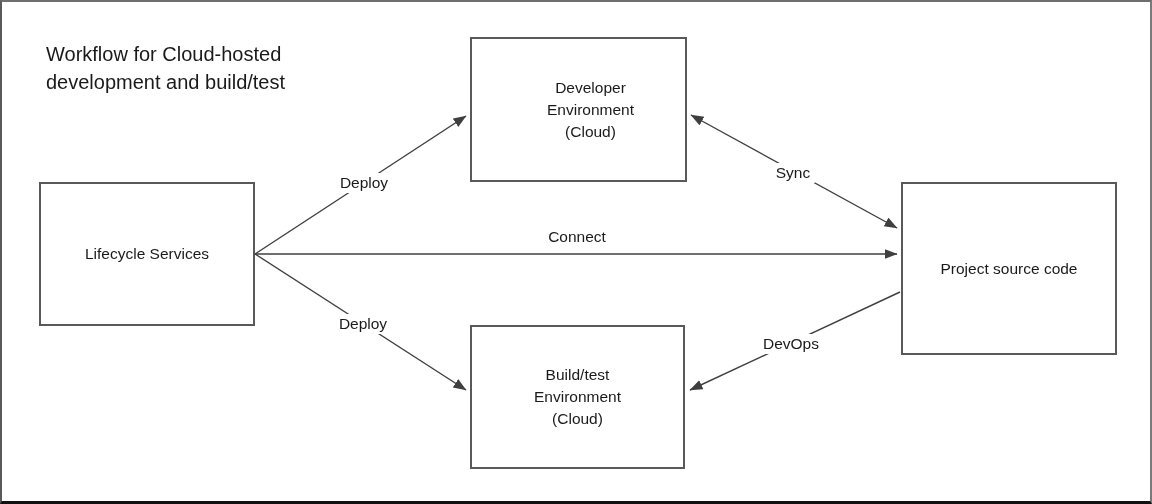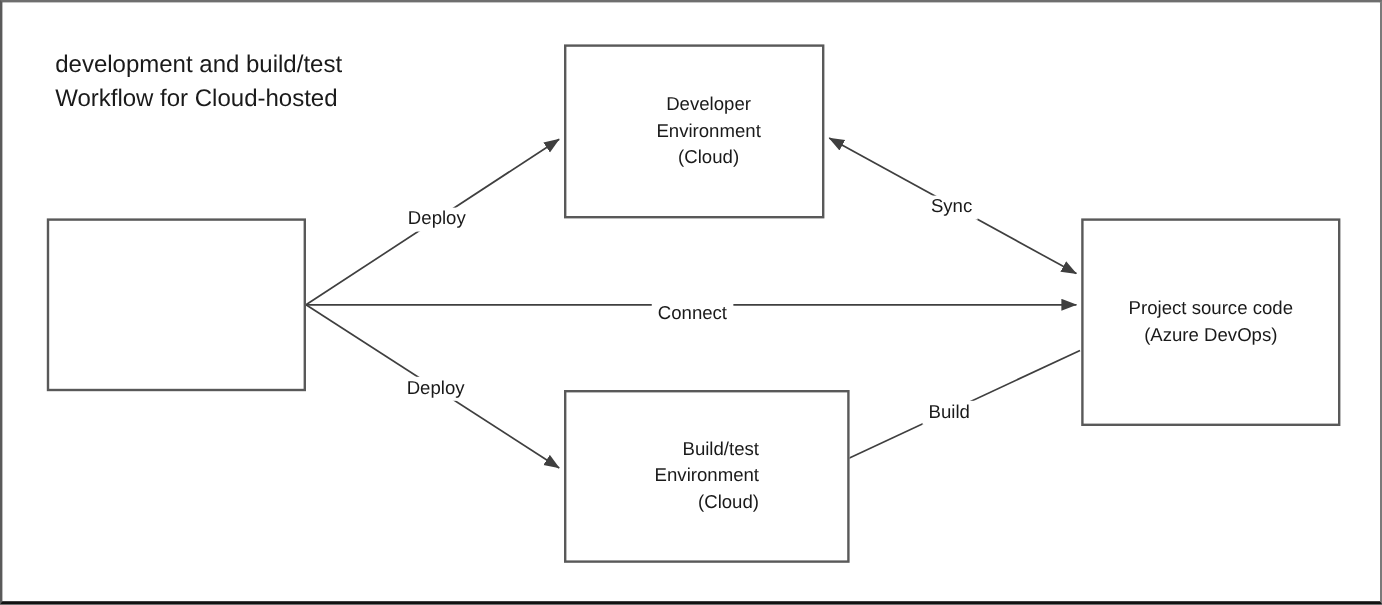--- a/index.html
+++ b/index.html
@@ -42,33 +42,33 @@
     background: #ffffff;
     display: flex;
     align-items: center;
     justify-content: center;
     text-align: center;
     font-size: 15.5px;
     line-height: 22px;
   }
   .node-lcs     { left: 37px;  top: 180px; width: 216px; height: 144px; }
   .node-dev     { left: 468px; top: 35px;  width: 217px; height: 145px; padding-left: 24px; }
-  .node-build   { left: 468px; top: 323px; width: 238px; height: 144px; text-align: right; }
+  .node-build   { left: 468px; top: 323px; width: 215px; height: 144px; }
   .node-project { left: 899px; top: 180px; width: 216px; height: 173px; }
   .edge-label {
     position: absolute;
     transform: translate(-50%, -50%);
     background: #ffffff;
     padding: 0 5px;
     font-size: 15.5px;
     line-height: 20px;
     white-space: nowrap;
   }
   .lbl-deploy-top    { left: 362px; top: 181px; }
-  .lbl-connect       { left: 575px; top: 260px; }
+  .lbl-connect       { left: 575px; top: 235px; }
   .lbl-deploy-bottom { left: 361px; top: 322px; }
   .lbl-sync          { left: 791px; top: 171px; text-align: right; }
   .lbl-build         { left: 789px; top: 342px; }
 </style>
 </head>
 <body>
 
 <div class="frame">
 
   <svg class="edges-layer" viewBox="0 0 1152 504" xmlns="http://www.w3.org/2000/svg">
@@ -78,26 +78,27 @@
       </marker>
     </defs>
     <line x1="253" y1="252" x2="464" y2="114" stroke-width="1.4" marker-end="url(#arrow)" stroke="#3f3f3f"></line>
     <line x1="253" y1="252" x2="895" y2="252" stroke-width="1.4" marker-end="url(#arrow)" stroke="#3f3f3f"></line>
     <line x1="253" y1="252" x2="464" y2="388" stroke-width="1.4" marker-end="url(#arrow)" stroke="#3f3f3f"></line>
     <line x1="689" y1="113" x2="895" y2="226" stroke-width="1.4" marker-start="url(#arrow)" marker-end="url(#arrow)" stroke="#3f3f3f"></line>
     <line x1="898" y1="290" x2="688" y2="388" stroke-width="1.4" marker-end="url(#arrow)" stroke="#3f3f3f"></line>
   </svg>
 
   <div class="diagram-title">
+    <div>Workflow for Cloud-hosted</div>
     <div>development and build/test</div>
-    <div>Workflow for Cloud-hosted</div>
   </div>
 
   <div class="node node-lcs">
     <div>
+      <div>Lifecycle Services</div>
     </div>
   </div>
 
   <div class="node node-dev">
     <div>
       <div>Developer</div>
       <div>Environment</div>
       <div>(Cloud)</div>
     </div>
   </div>
@@ -106,23 +107,22 @@
     <div>
       <div>Build/test</div>
       <div>Environment</div>
       <div>(Cloud)</div>
     </div>
   </div>
 
   <div class="node node-project">
     <div>
       <div>Project source code</div>
-      <div>(Azure DevOps)</div>
     </div>
   </div>
 
   <div class="edge-label lbl-deploy-top">Deploy</div>
   <div class="edge-label lbl-connect">Connect</div>
   <div class="edge-label lbl-deploy-bottom">Deploy</div>
   <div class="edge-label lbl-sync">Sync</div>
-  <div class="edge-label lbl-build">Build</div>
+  <div class="edge-label lbl-build">DevOps</div>
 
 </div>
 
 </body></html>

